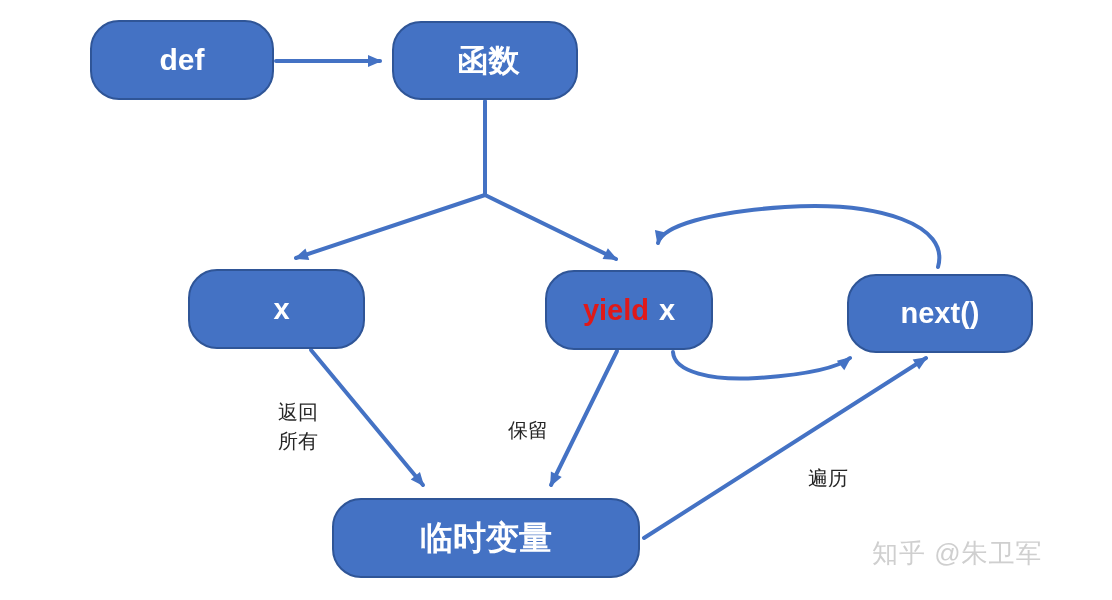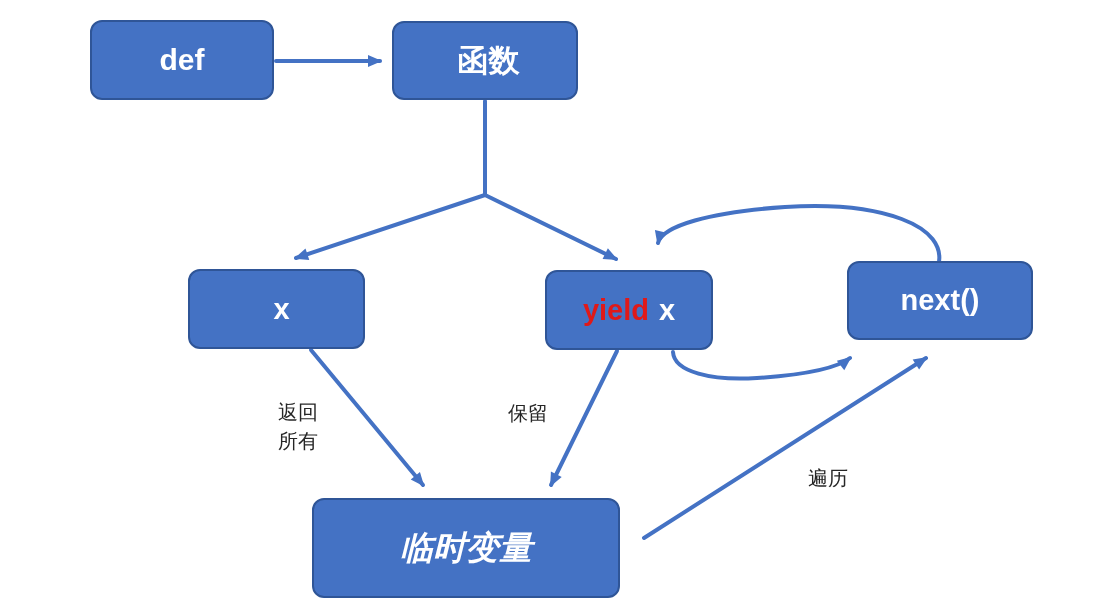--- a/index.html
+++ b/index.html
@@ -27,49 +27,49 @@
     fill: none;
     stroke-linecap: round;
     stroke-linejoin: round;
   }
   .ah { fill: var(--arrow, #4472C4); }
 
   .node {
     position: absolute;
     background: var(--node-fill, #4472C4);
     border: 2px solid var(--node-border, #2F5597);
-    border-radius: 12px;
+    border-radius: 29px;
     color: #ffffff;
     font-weight: bold;
     display: flex;
     align-items: center;
     justify-content: center;
     box-sizing: border-box;
     text-align: center;
   }
   .node .kw { color: var(--keyword-red, #E01919); }
   .node .var { color: #ffffff; margin-left: 10px; }
 
   #node-def      { left: 90px;  top: 20px;  width: 184px; height: 80px; font-size: 30px; }
   #node-function { left: 392px; top: 21px;  width: 186px; height: 79px; font-size: 31px; padding-left: 7px; }
   #node-return   { left: 188px; top: 269px; width: 177px; height: 80px; font-size: 29px; }
   #node-yield    { left: 545px; top: 270px; width: 168px; height: 80px; font-size: 29px; }
-  #node-next     { left: 847px; top: 261px; width: 186px; height: 79px; font-size: 29px; }
-  #node-temp     { left: 312px; top: 498px; width: 308px; height: 100px; font-size: 33px; font-style: italic; }
+  #node-next     { left: 847px; top: 274px; width: 186px; height: 79px; font-size: 29px; }
+  #node-temp     { left: 332px; top: 498px; width: 308px; height: 80px; font-size: 33px; }
 
   .edge-label {
     position: absolute;
     color: var(--label-text, #262626);
     font-size: 20px;
     line-height: 29px;
     white-space: nowrap;
     text-align: center;
   }
   #label-return-all { left: 278px; top: 398px; }
-  #label-keep      { left: 508px; top: 399px; }
+  #label-keep      { left: 508px; top: 416px; }
   #label-traverse  { left: 808px; top: 464px; }
 
   #watermark {
     position: absolute;
     left: 872px;
     top: 536px;
     font-size: 26px;
     color: var(--watermark, #cfcfcf);
     text-shadow: 1px 1px 0 #ffffff;
     letter-spacing: 1px;
@@ -125,14 +125,15 @@
 
   <div class="edge-label" id="label-return-all">
     <div>返回</div>
     <div>所有</div>
   </div>
 
   <div class="edge-label" id="label-keep">保留</div>
 
   <div class="edge-label" id="label-traverse">遍历</div>
 
+  <div id="watermark">知乎 @朱卫军</div>
 
 </div>
 
 </body></html>

